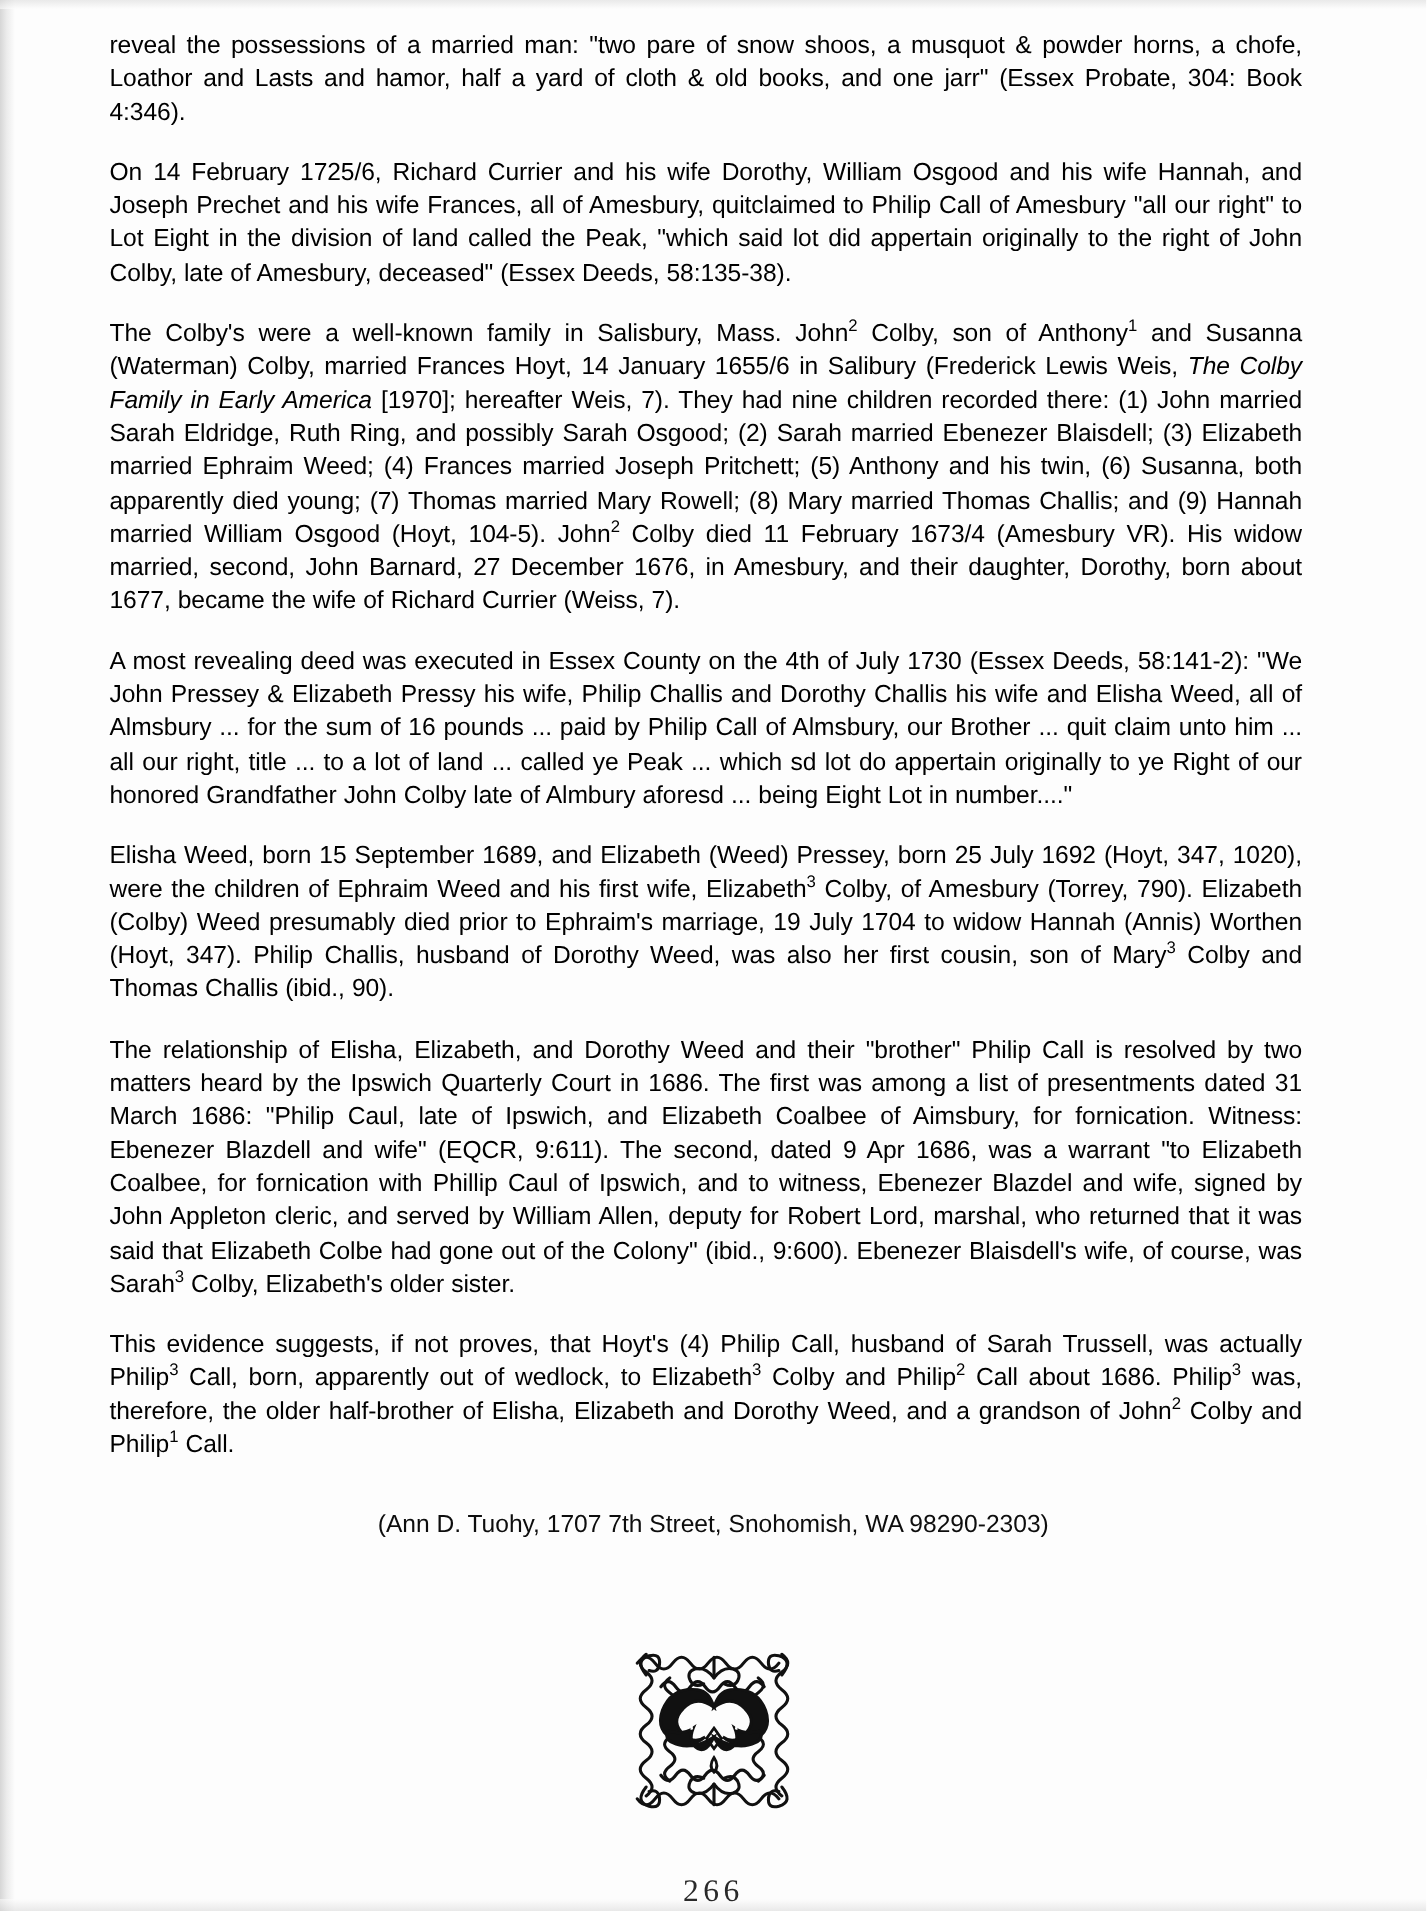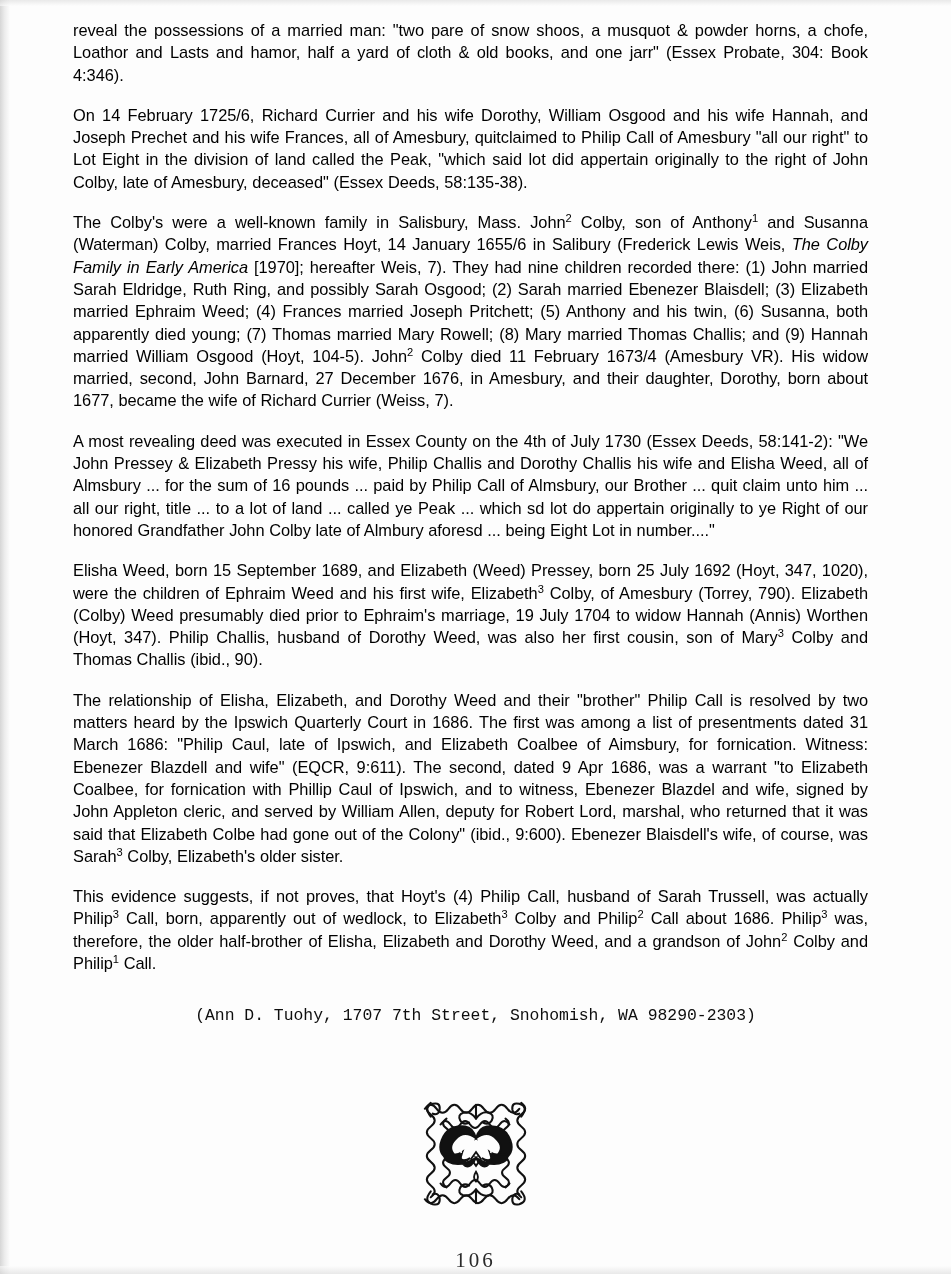--- a/index.html
+++ b/index.html
@@ -71,21 +71,20 @@
 
   .attribution {
     position: absolute;
     left: 0;
     right: 0;
     top: 1005px;
     text-align: center;
     font-size: 16.4px;
     line-height: 22px;
     color: #0d0d0d;
-    font-family: Liberation Mono, monospace;
   }
 
   .ornament-wrap {
     position: absolute;
     left: 0;
     right: 0;
     top: 1093px;
     display: flex;
     justify-content: center;
   }
@@ -187,15 +186,15 @@
         <path d="M60,48 v10"></path>
       </g>
       <g stroke="#111" fill="none" stroke-width="1.9">
 
         <path d="M60,58 l5,7 l-5,7 l-5,-7 z"></path>
         <path d="M60,78 q-4,6 0,10 q4,-4 0,-10 z"></path>
       </g>
     </svg>
   </div>
 
-  <div class="page-number">106</div>
+  <div class="page-number">266</div>
 
 </div>
 
 </body></html>

